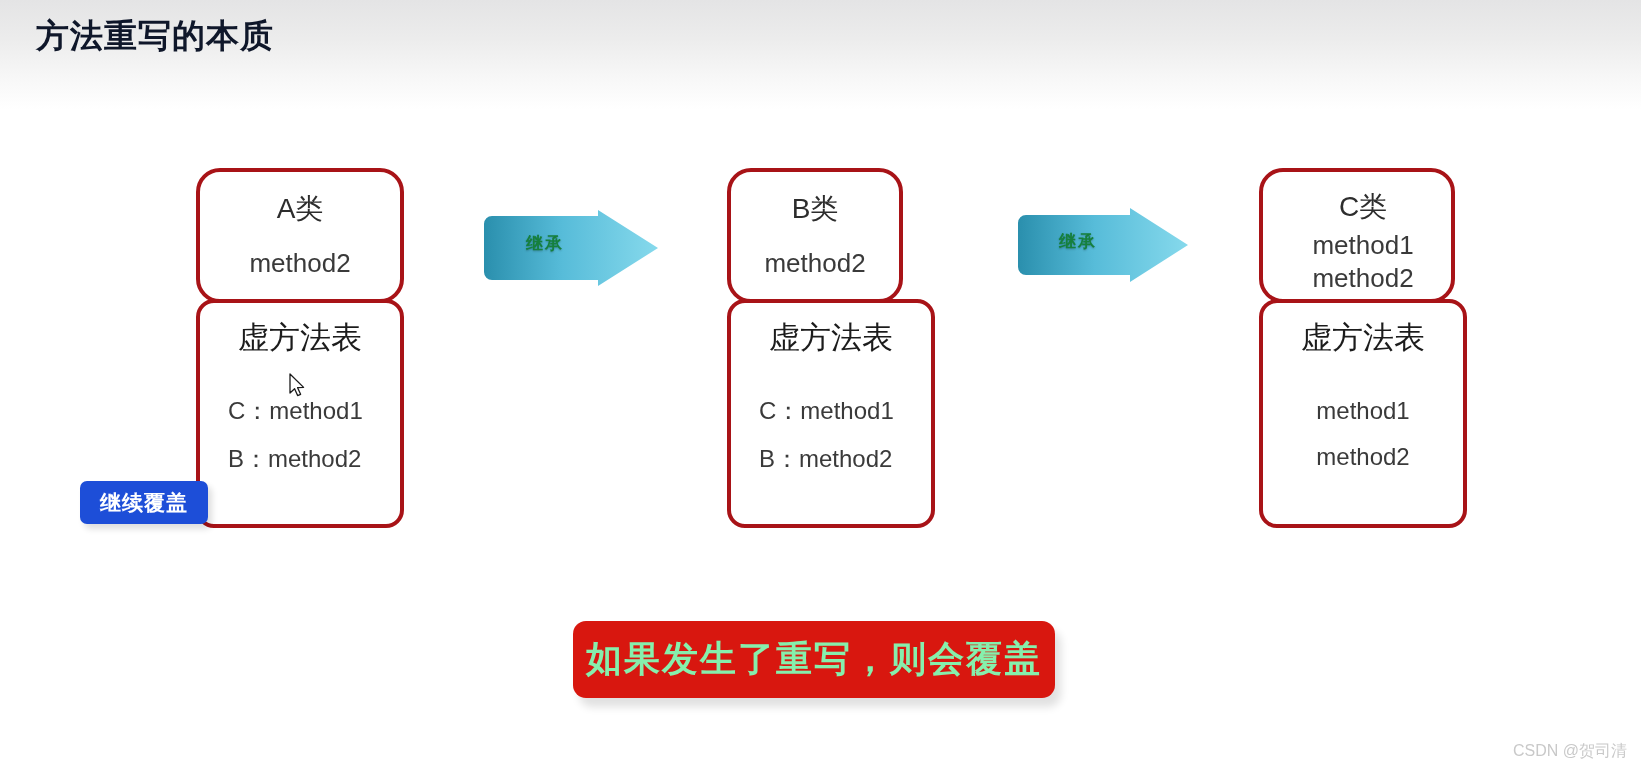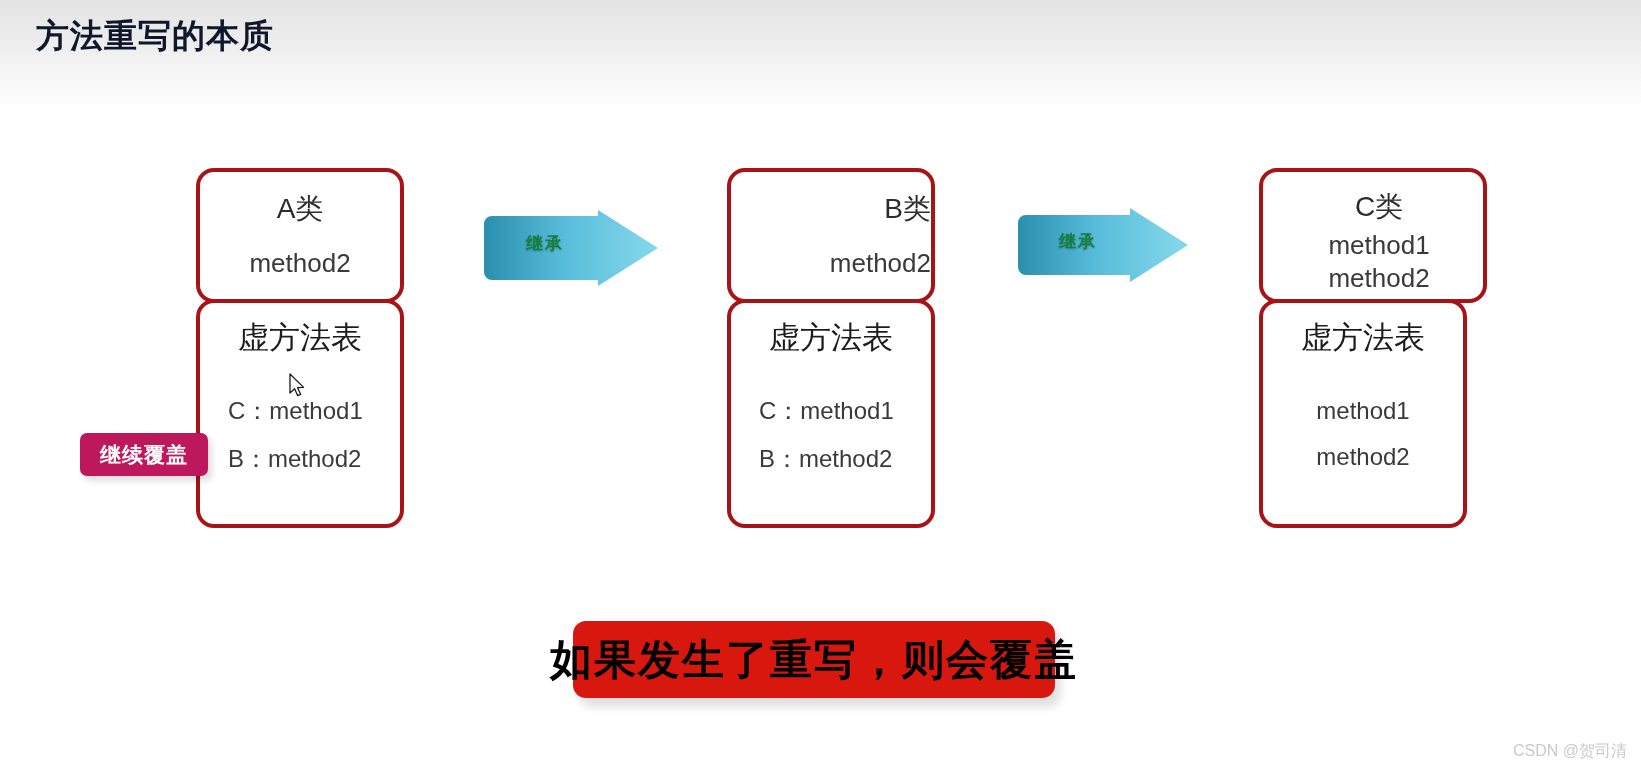--- a/index.html
+++ b/index.html
@@ -45,20 +45,21 @@
   .class-box {
     border: 4px solid #a81317;
     border-radius: 18px;
     background: #ffffff;
     box-sizing: border-box;
     text-align: center;
     position: relative;
   }
   .class-box.head {
     z-index: 3;
+    border-radius: 24px;
   }
   .class-box.vtable {
     margin-top: -4px;
     z-index: 2;
   }
   .class-name {
     font-size: 28px;
     color: #2d2d2d;
     white-space: nowrap;
   }
@@ -98,44 +99,45 @@
     font-size: 17px;
     font-weight: bold;
     letter-spacing: 2px;
     text-shadow: 0 1px 2px rgba(0,0,0,0.25);
     white-space: nowrap;
   }
 
   
   .badge {
     position: absolute;
-    background: #be185d;
+    background: #1d4ed8;
     color: #ffffff;
     font-size: 21px;
     font-weight: bold;
     border-radius: 7px;
     display: flex;
     align-items: center;
     justify-content: center;
     letter-spacing: 1px;
     box-shadow: 4px 5px 6px rgba(0,0,0,0.13);
     z-index: 6;
     white-space: nowrap;
+    margin-top: 48px;
   }
 
   
   .banner {
     position: absolute;
     background: #d8170f;
-    color: #000000;
+    color: #86efac;
     border-radius: 13px;
     display: flex;
     align-items: center;
     justify-content: center;
-    font-size: 42px;
+    font-size: 36px;
     font-weight: bold;
     letter-spacing: 2px;
     box-shadow: 6px 9px 9px rgba(0,0,0,0.12);
     z-index: 5;
     white-space: nowrap;
   }
 
   .watermark {
     position: absolute;
     right: 14px;
@@ -181,21 +183,21 @@
         <stop offset="45%" stop-color="#57bcd9"></stop>
         <stop offset="100%" stop-color="#86d9ec"></stop>
       </linearGradient>
     </defs>
     <path d="M6,16 a8,8 0 0 1 8,-8 L120,8 L120,2 L180,40 L120,78 L120,72 L14,72 a8,8 0 0 1 -8,-8 Z" fill="url(#arrGrad1)"></path>
   </svg>
   <div class="arrow-label" style="left:48px; top:24px;">继承</div>
 </div>
 
 <div class="class-group" style="left:727px; top:168px; width:208px;">
-  <div class="class-box head" style="width:208px; height:135px; padding-top:18px;text-align:right;">
+  <div class="class-box head" style="width:176px; height:135px; padding-top:18px;">
     <div class="class-name">B类</div>
     <div class="class-method" style="margin-top:20px;">method2</div>
   </div>
   <div class="class-box vtable" style="width:208px; height:229px; padding-top:14px;">
     <div class="vtable-title">虚方法表</div>
     <div class="vtable-entries-left" style="margin-top:36px;">
       <div class="vtable-entry">C：method1</div>
       <div class="vtable-entry" style="margin-top:16px;">B：method2</div>
     </div>
   </div>
@@ -209,21 +211,21 @@
         <stop offset="45%" stop-color="#57bcd9"></stop>
         <stop offset="100%" stop-color="#86d9ec"></stop>
       </linearGradient>
     </defs>
     <path d="M6,18 a8,8 0 0 1 8,-8 L118,10 L118,3 L176,40 L118,77 L118,70 L14,70 a8,8 0 0 1 -8,-8 Z" fill="url(#arrGrad2)"></path>
   </svg>
   <div class="arrow-label" style="left:47px; top:25px;">继承</div>
 </div>
 
 <div class="class-group" style="left:1259px; top:168px; width:208px;">
-  <div class="class-box head" style="width:228px; height:135px; padding-top:16px;padding-left:12px;">
+  <div class="class-box head" style="width:196px; height:135px; padding-top:16px;padding-left:12px;">
     <div class="class-name">C类</div>
     <div class="class-method" style="margin-top:4px;">method1</div>
     <div class="class-method" style="margin-top:2px;">method2</div>
   </div>
   <div class="class-box vtable" style="width:208px; height:229px; padding-top:14px;">
     <div class="vtable-title">虚方法表</div>
     <div class="vtable-entries-center" style="margin-top:38px;">
       <div class="vtable-entry">method1</div>
       <div class="vtable-entry" style="margin-top:18px;">method2</div>
     </div>

